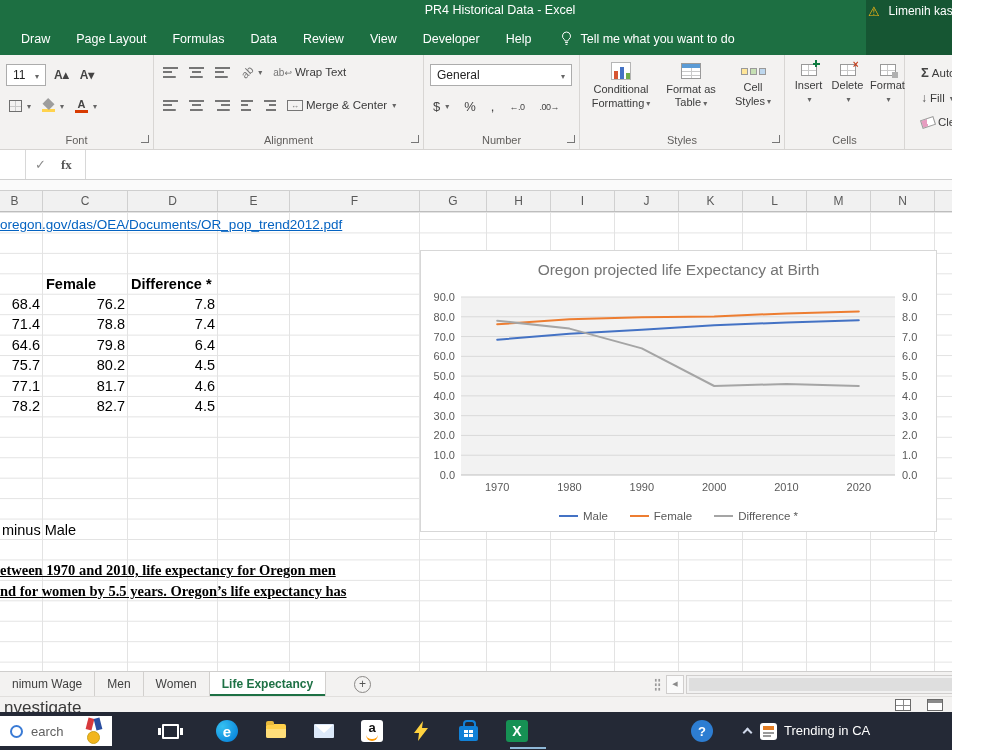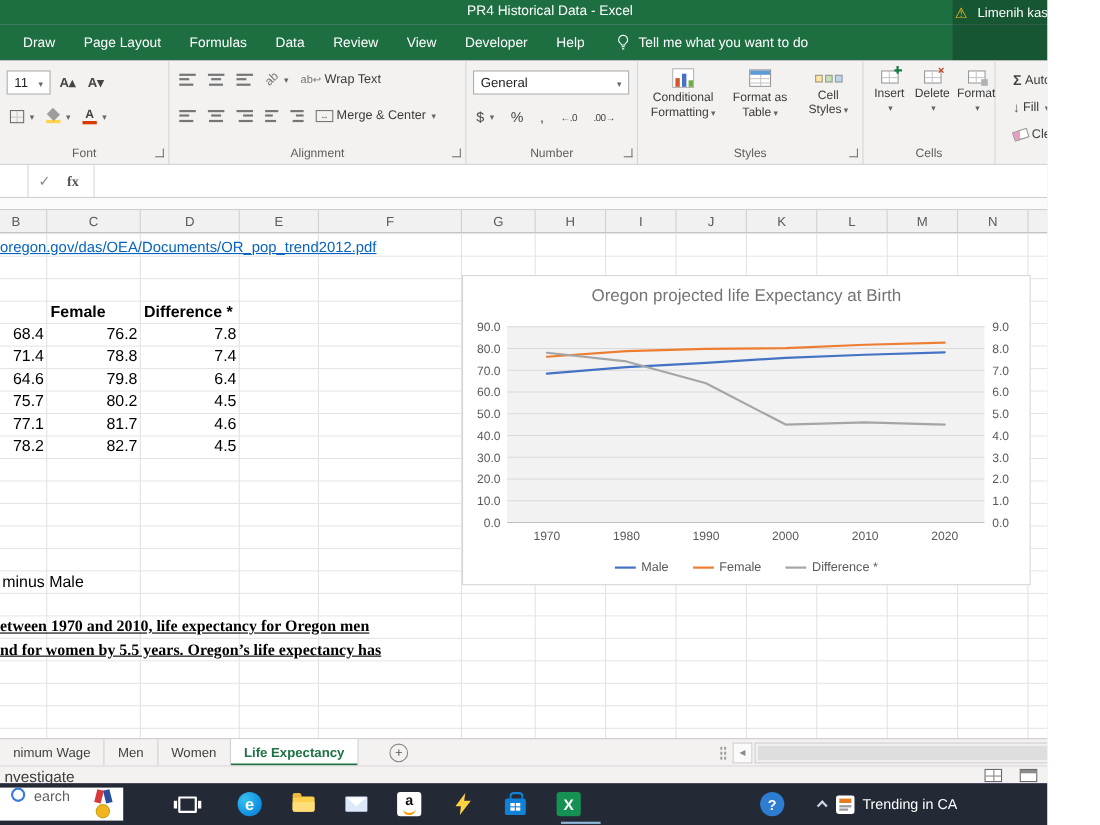--- a/index.html
+++ b/index.html
@@ -1,19 +1,19 @@
 <!DOCTYPE html>
 <html><head>
 <meta charset="utf-8">
 <style>
   * { box-sizing: border-box; margin: 0; padding: 0; }
   html,body { width:1000px; height:750px; }
   body { font-family:"Liberation Sans", sans-serif; background:#fff; overflow:hidden; }
   i { font-style:normal; display:inline-block; }
-  .screen { position:relative; width:952px; height:750px; overflow:hidden; background:#f0abfc; }
+  .screen { position:relative; width:952px; height:750px; overflow:hidden; background:#a21caf; }
 
   
   .titlebar { position:absolute; left:0; top:0; width:1000px; height:22px; background:#1d6f42; }
   .tb-title { position:absolute; left:0; right:0; top:3px; text-align:center; color:#fff; font-size:12.5px; }
   .tb-right { position:absolute; right:6px; top:0; height:22px; display:flex; align-items:center; gap:9px; z-index:3; }
   .warnico { color:#fdb913; font-size:13px; }
   .tb-user { color:#fff; font-size:12px; }
   .avatar { width:19px; height:19px; border-radius:50%; background:#a7bfb3; color:#fff; font-size:9.5px; font-weight:bold; display:flex; align-items:center; justify-content:center; }
   .tb-dark { position:absolute; left:866px; top:0; width:134px; height:55px; background:rgba(0,0,0,.22); }
 
@@ -120,29 +120,29 @@
   .stab.active { background:#fff; color:#1e7145; font-weight:bold; box-shadow:inset 0 -2px 0 #1e7145; }
   .addsheet { width:17px; height:17px; border:1px solid #8a8886; border-radius:50%; display:flex; align-items:center; justify-content:center; font-size:12px; color:#555; margin:auto 0 auto 28px; }
   .scrollwrap { position:absolute; right:0; top:0; width:346px; height:100%; display:flex; align-items:center; }
   .tabdots { width:7px; height:13px; background:radial-gradient(#9a9a9a 1px,transparent 1.3px) 0 0/3.5px 4.5px; margin-right:5px; }
   .scrollleft { width:18px; height:19px; display:flex; align-items:center; justify-content:center; border:1px solid #d0cecd; background:#fafafa; color:#8a8a8a; font-size:7px; }
   .hscroll { flex:1; height:19px; margin:0 0 0 2px; background:#f1f1f1; border:1px solid #d0cecd; position:relative; }
   .hthumb { position:absolute; left:2px; top:2px; bottom:2px; right:7px; background:#dedede; }
 
   
   .statusbar { position:absolute; left:0; top:696px; width:1000px; height:16px; background:#f3f2f1; border-top:1px solid #e1dfdd; }
-  .sbtext { position:absolute; left:4px; top:1px; font-size:14px; color:#3b3b3b; }
+  .sbtext { position:absolute; left:4px; top:1px; font-size:17px; color:#3b3b3b; }
   .sv { position:absolute; top:2px; width:16px; height:12px; border:1px solid #6a6a6a; background-color:#fff; background-repeat:no-repeat; }
   .sv.grid { background-image:linear-gradient(#8a8a8a,#8a8a8a),linear-gradient(#8a8a8a,#8a8a8a); background-size:100% 1px,1px 100%; background-position:0 50%,50% 0; }
   .sv.layout { background-image:linear-gradient(#8a8a8a,#8a8a8a); background-size:100% 3px; background-position:0 0; }
   .sv.pagebrk { background-image:linear-gradient(#8a8a8a,#8a8a8a); background-size:1px 100%; background-position:50% 0; }
 
   
   .taskbar { position:absolute; left:0; top:712px; width:1000px; height:38px; background:#242936; }
-  .searchbox { position:absolute; left:0; top:4px; width:112px; height:30px; background:#fff; display:flex; padding-left:10px; gap:8px; }
+  .searchbox { position:absolute; left:0; top:4px; width:112px; height:30px; background:#fff; display:flex; align-items:center; padding-left:10px; gap:8px; }
   .sring { width:13px; height:13px; border:2px solid #3a7bd5; border-radius:50%; }
   .stext { font-size:13px; color:#5f5f5f; }
   .medal { position:absolute; left:86px; top:6px; width:16px; height:26px; }
   .medal .rib1 { position:absolute; left:1px; top:0; width:6px; height:12px; background:#d8393c; transform:rotate(14deg); }
   .medal .rib2 { position:absolute; right:1px; top:0; width:6px; height:12px; background:#2a4ea0; transform:rotate(-14deg); }
   .medal .coin { position:absolute; left:1px; bottom:0; width:13px; height:13px; border-radius:50%; background:#f2b51d; border:1px solid #caa21a; }
   .tbtn { position:absolute; top:0; width:44px; height:38px; display:flex; align-items:center; justify-content:center; }
   .tvico { width:17px; height:15px; border:2px solid #fff; border-radius:1px; position:relative; }
   .tvico::before { content:""; position:absolute; left:-6px; top:2px; width:3px; height:7px; background:#fff; }
   .tvico::after { content:""; position:absolute; right:-6px; top:2px; width:3px; height:7px; background:#fff; }

